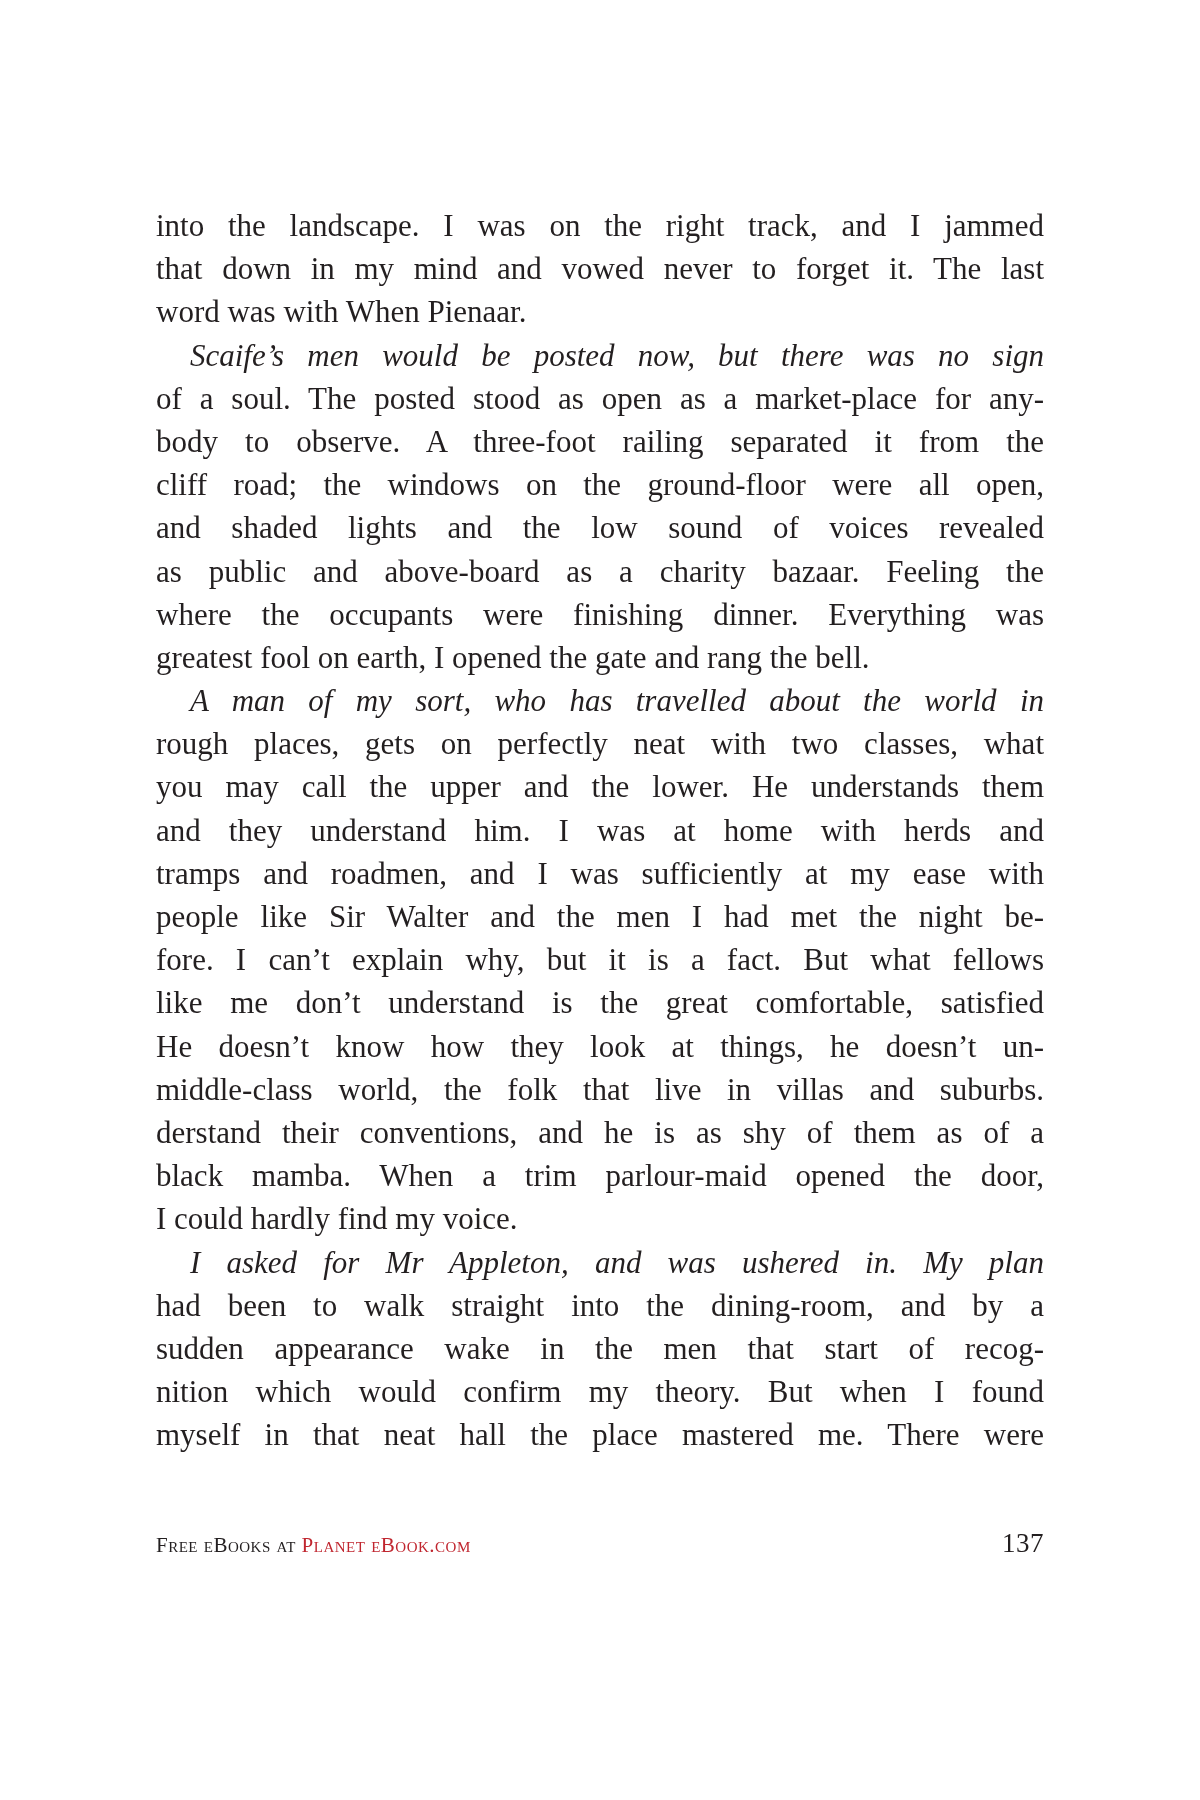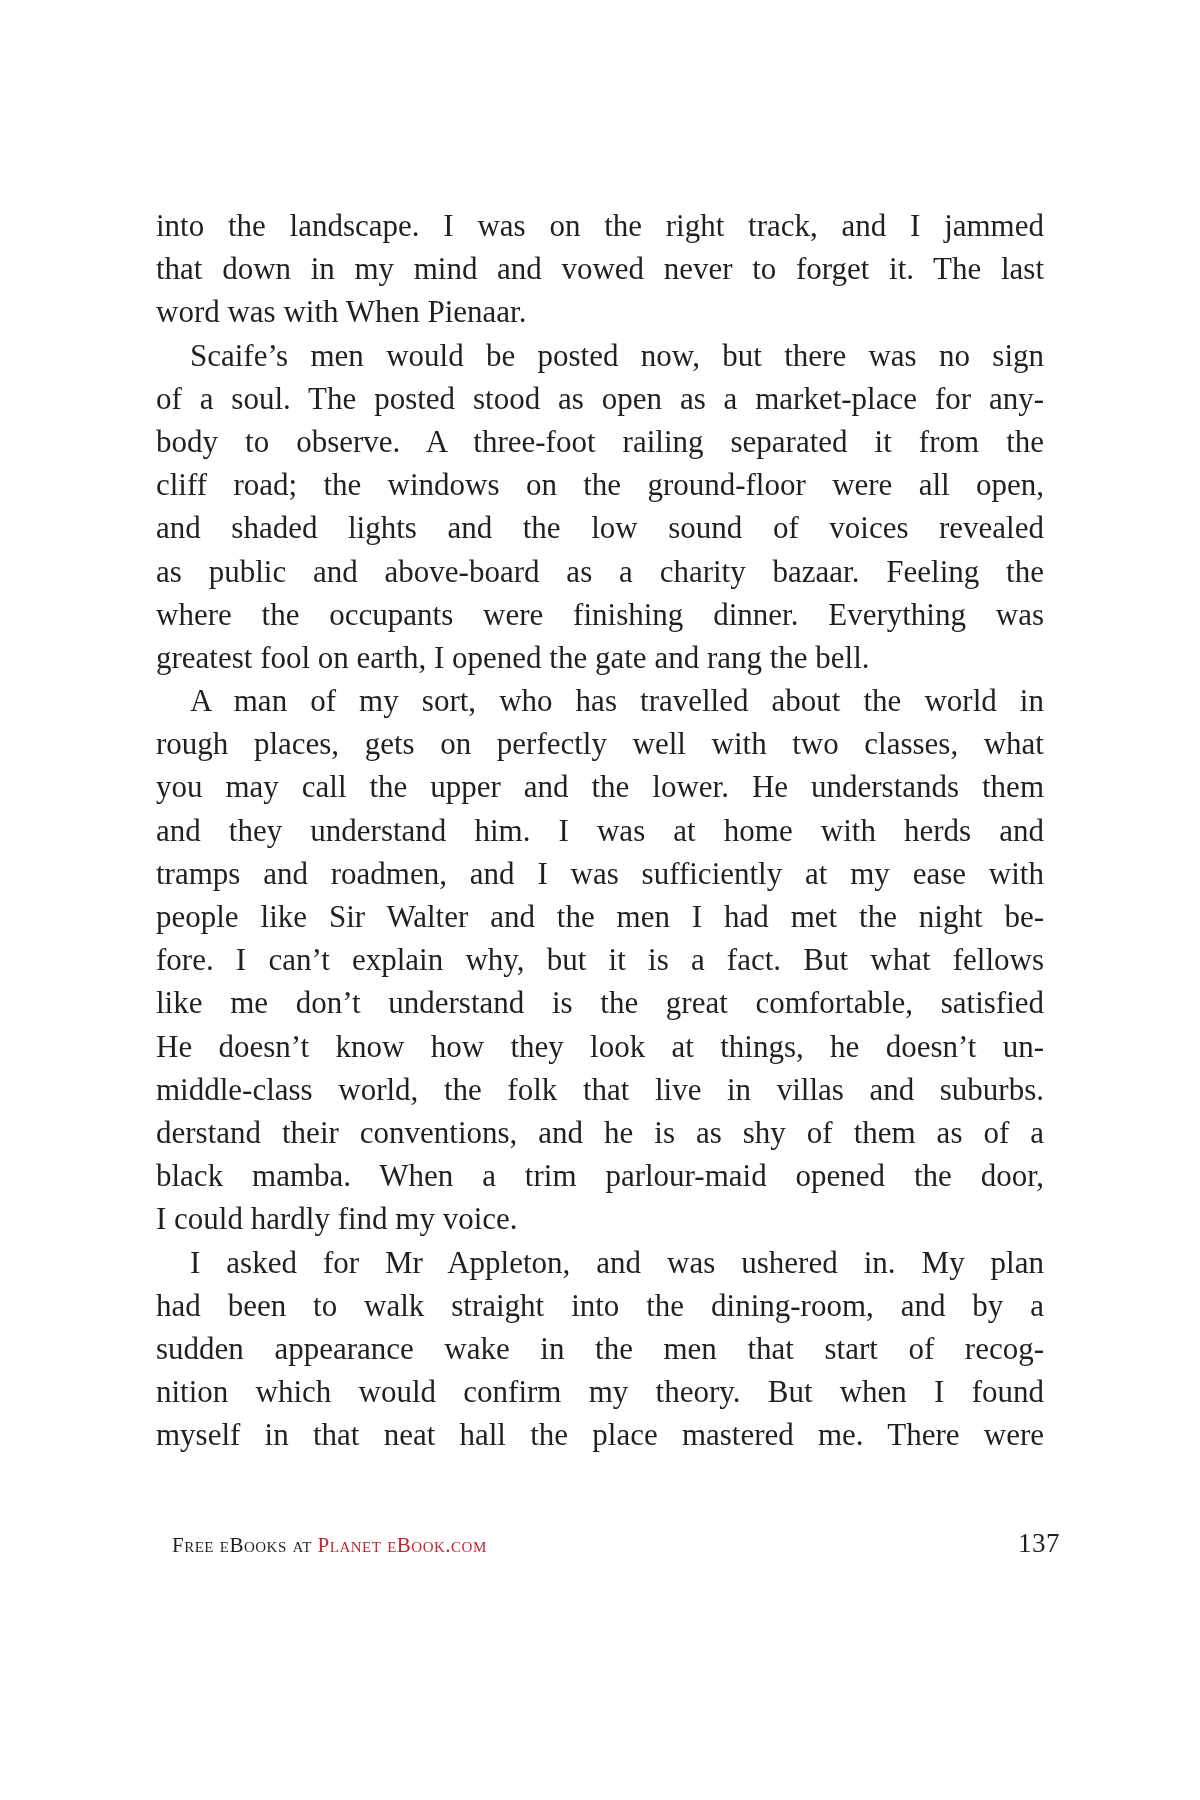--- a/index.html
+++ b/index.html
@@ -20,24 +20,24 @@
     hyphens: manual;
   }
   .line {
     display: block;
     text-align: justify;
     text-align-last: justify;
     white-space: nowrap;
     height: 43.2px;
   }
   .line.last { text-align-last: left; }
-  .line.indent { text-indent: 34px; }
+  .line.indent { text-indent: 34px; font-style: italic; }
   .footer {
     position: absolute;
-    left: 172px;
+    left: 156px;
     top: 1528px;
     width: 888px;
     font-family: "Liberation Serif", "DejaVu Serif", serif;
     font-size: 21px;
     font-variant: small-caps;
     color: #231f20;
     display: flex;
     justify-content: space-between;
     align-items: baseline;
     letter-spacing: 0.5px;
@@ -62,21 +62,21 @@
     <span class="line">body to observe. A three-foot railing separated it from the</span>
     <span class="line">cliff road; the windows on the ground-floor were all open,</span>
     <span class="line">and shaded lights and the low sound of voices revealed</span>
     <span class="line">as public and above-board as a charity bazaar. Feeling the</span>
     <span class="line">where the occupants were finishing dinner. Everything was</span>
     <span class="line last">greatest fool on earth, I opened the gate and rang the bell.</span>
   </div>
 
   <div class="para">
     <span class="line indent">A man of my sort, who has travelled about the world in</span>
-    <span class="line">rough places, gets on perfectly well with two classes, what</span>
+    <span class="line">rough places, gets on perfectly neat with two classes, what</span>
     <span class="line">you may call the upper and the lower. He understands them</span>
     <span class="line">and they understand him. I was at home with herds and</span>
     <span class="line">tramps and roadmen, and I was sufficiently at my ease with</span>
     <span class="line">people like Sir Walter and the men I had met the night be-</span>
     <span class="line">fore. I can’t explain why, but it is a fact. But what fellows</span>
     <span class="line">like me don’t understand is the great comfortable, satisfied</span>
     <span class="line">He doesn’t know how they look at things, he doesn’t un-</span>
     <span class="line">middle-class world, the folk that live in villas and suburbs.</span>
     <span class="line">derstand their conventions, and he is as shy of them as of a</span>
     <span class="line">black mamba. When a trim parlour-maid opened the door,</span>

